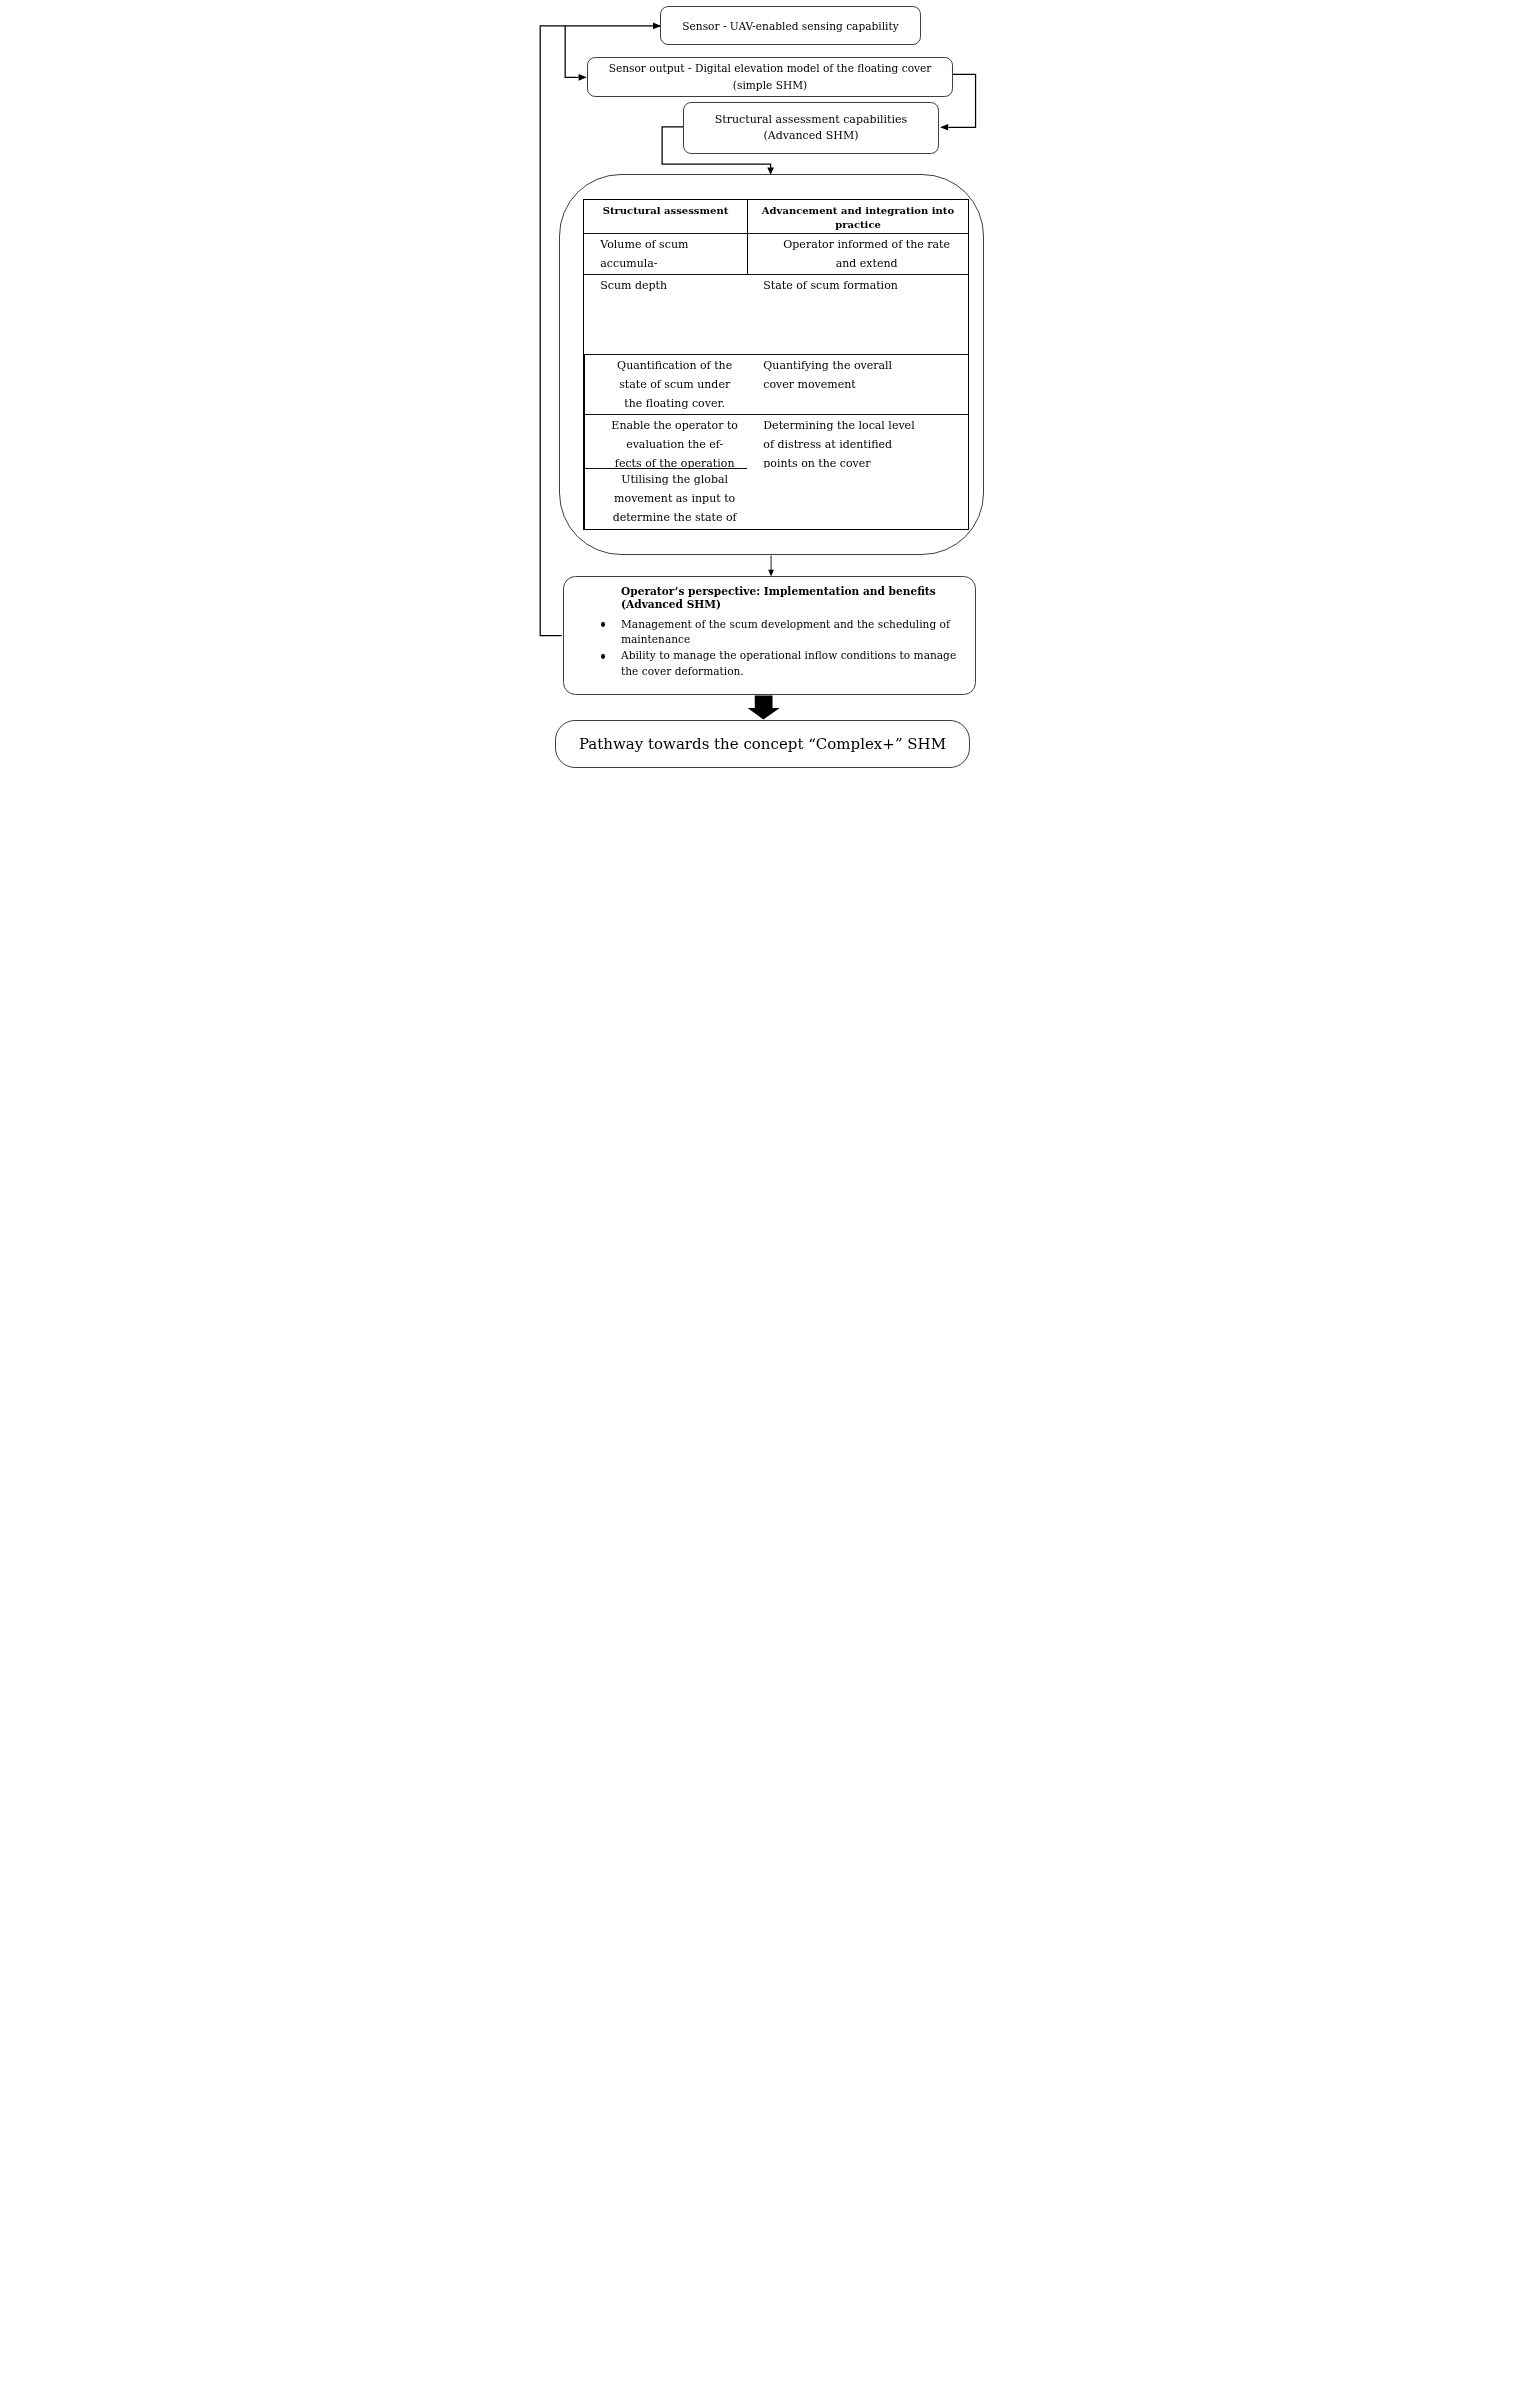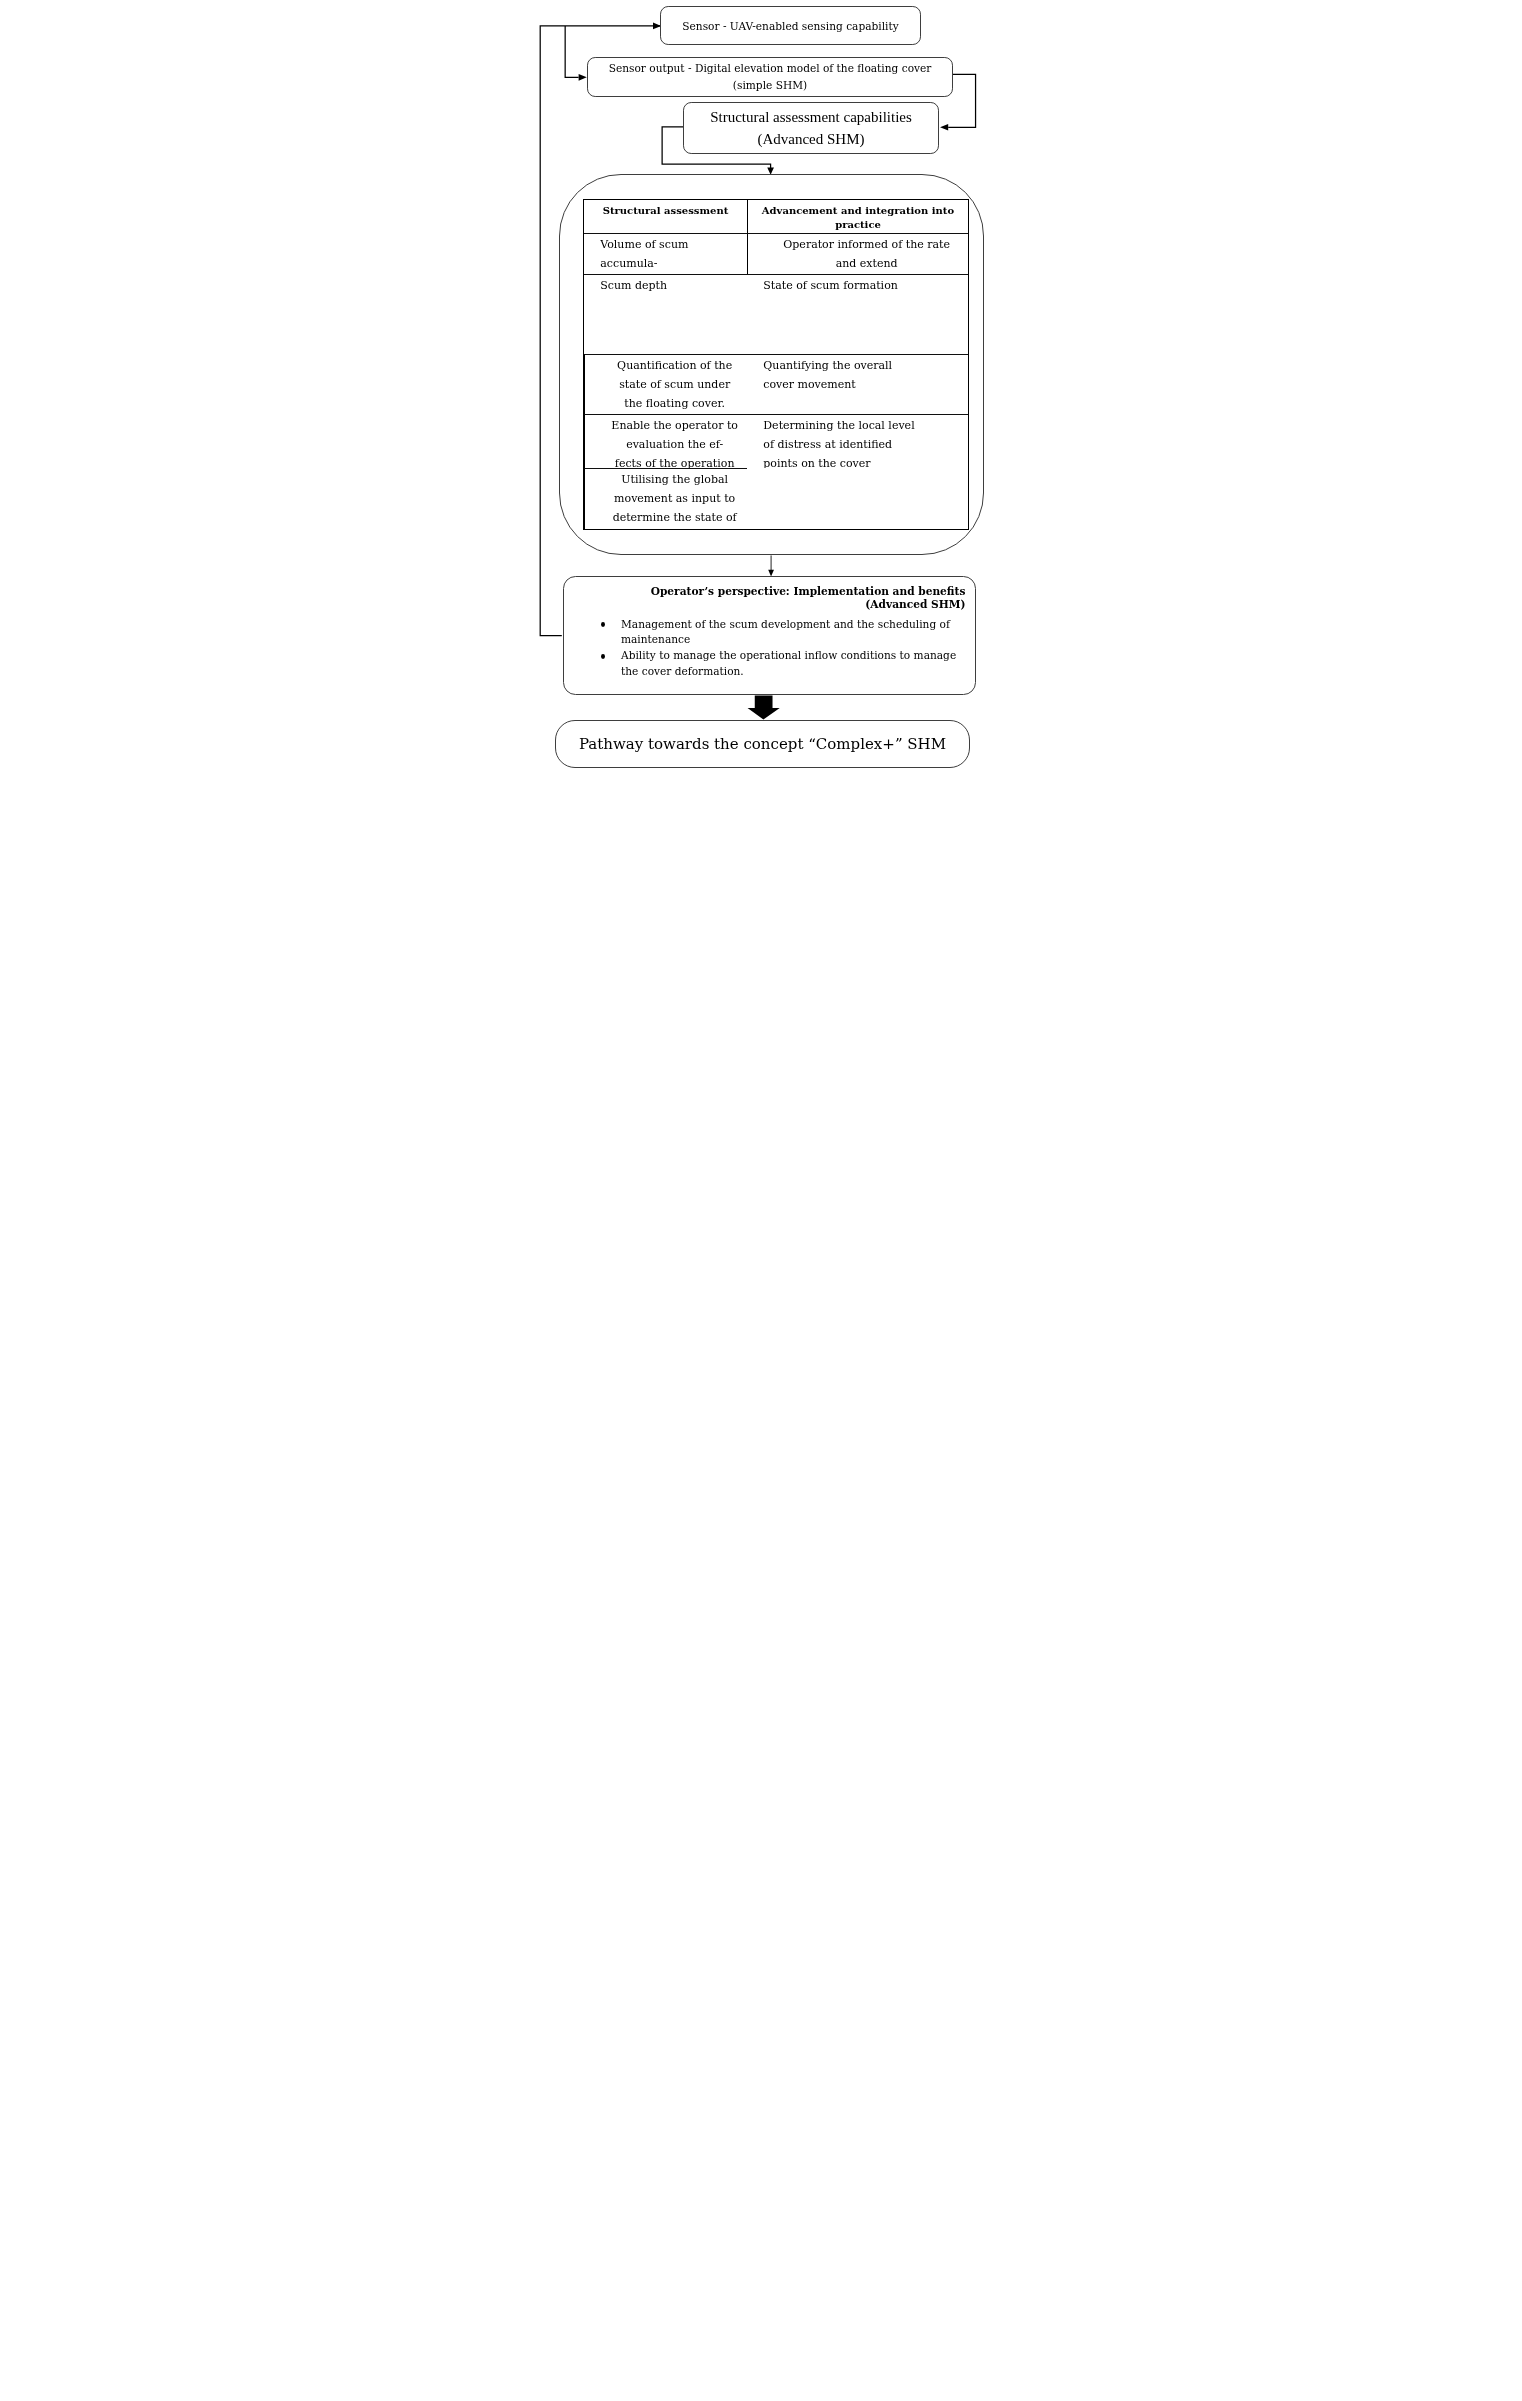--- a/index.html
+++ b/index.html
@@ -10,21 +10,21 @@
   #wires{position:absolute;left:0;top:0;width:456px;height:771px;pointer-events:none;}
   .node{
     position:absolute;box-sizing:border-box;background:#ffffff;
     border:1.7px solid #3e3e3e;border-radius:8.2px;
     display:flex;align-items:center;justify-content:center;
     text-align:center;
   }
   .pre{white-space:pre-line;}
   #box-sensor{left:127px;top:6.2px;width:261px;height:39px;font-size:10.6px;}
   #box-sensor-output{left:54px;top:57px;width:366px;height:40px;font-size:10.6px;line-height:1.6;}
-  #box-structural{left:150px;top:102px;width:256px;height:52px;font-size:15px;line-height:1.5;font-family:Liberation Serif, serif;}
+  #box-structural{left:150px;top:102px;width:256px;height:52px;font-size:11px;line-height:1.5;}
   #container{
     position:absolute;box-sizing:border-box;background:#ffffff;
     left:16px;top:174px;width:425px;height:381px;
     border:1.7px solid #3e3e3e;border-radius:62px;margin-left:10px;
   }
   .tbl{
     position:absolute;left:23px;top:23.5px;width:386px;box-sizing:border-box;
     display:grid;grid-template-columns:163px 1fr;
     grid-template-rows:33px 41px 80px 60px 54px 61px;
     border-top:1.9px solid #000;border-bottom:1.9px solid #000;
@@ -34,21 +34,21 @@
   .cell{box-sizing:border-box;font-size:11px;overflow:hidden;padding-top:2.4px;}
   .c-r{border-left:0.7px solid #000;}
   .rsep{border-top:1.4px solid #101010;}
   .hd{font-weight:bold;text-align:center;line-height:1.42;padding-top:4.3px;font-size:10px;}
   .cl{text-align:left;padding-left:16.3px;padding-right:4.8px;line-height:1.72;}
   .cr{text-align:center;padding-left:24px;padding-right:6.7px;line-height:1.72;}
   #box-operator{
     left:30px;top:576px;width:413px;height:119px;border-radius:12.5px;
     display:block;text-align:left;font-size:10.6px;
   }
-  .op-title{font-weight:bold;text-align:right;margin:7.7px 9.6px 4.3px 57px;line-height:1.3;font-size:10.6px;}
+  .op-title{font-weight:bold;text-align:left;margin:7.7px 9.6px 4.3px 57px;line-height:1.3;font-size:10.6px;}
   .bullet{position:relative;padding-left:57px;padding-right:6.7px;line-height:1.5;font-size:10.6px;}
   .dot{position:absolute;left:37px;top:5.3px;width:4.3px;height:5.3px;background:#000;border-radius:50%;}
   #box-pathway{left:22px;top:720px;width:415px;height:48px;border-radius:20px;font-size:15px;}
   .wire{stroke:#000;stroke-width:2.6;fill:none;}
   .thin{stroke-width:1.8;}
   .head{fill:#000;stroke:none;}
 </style>
 </head>
 <body>
 

